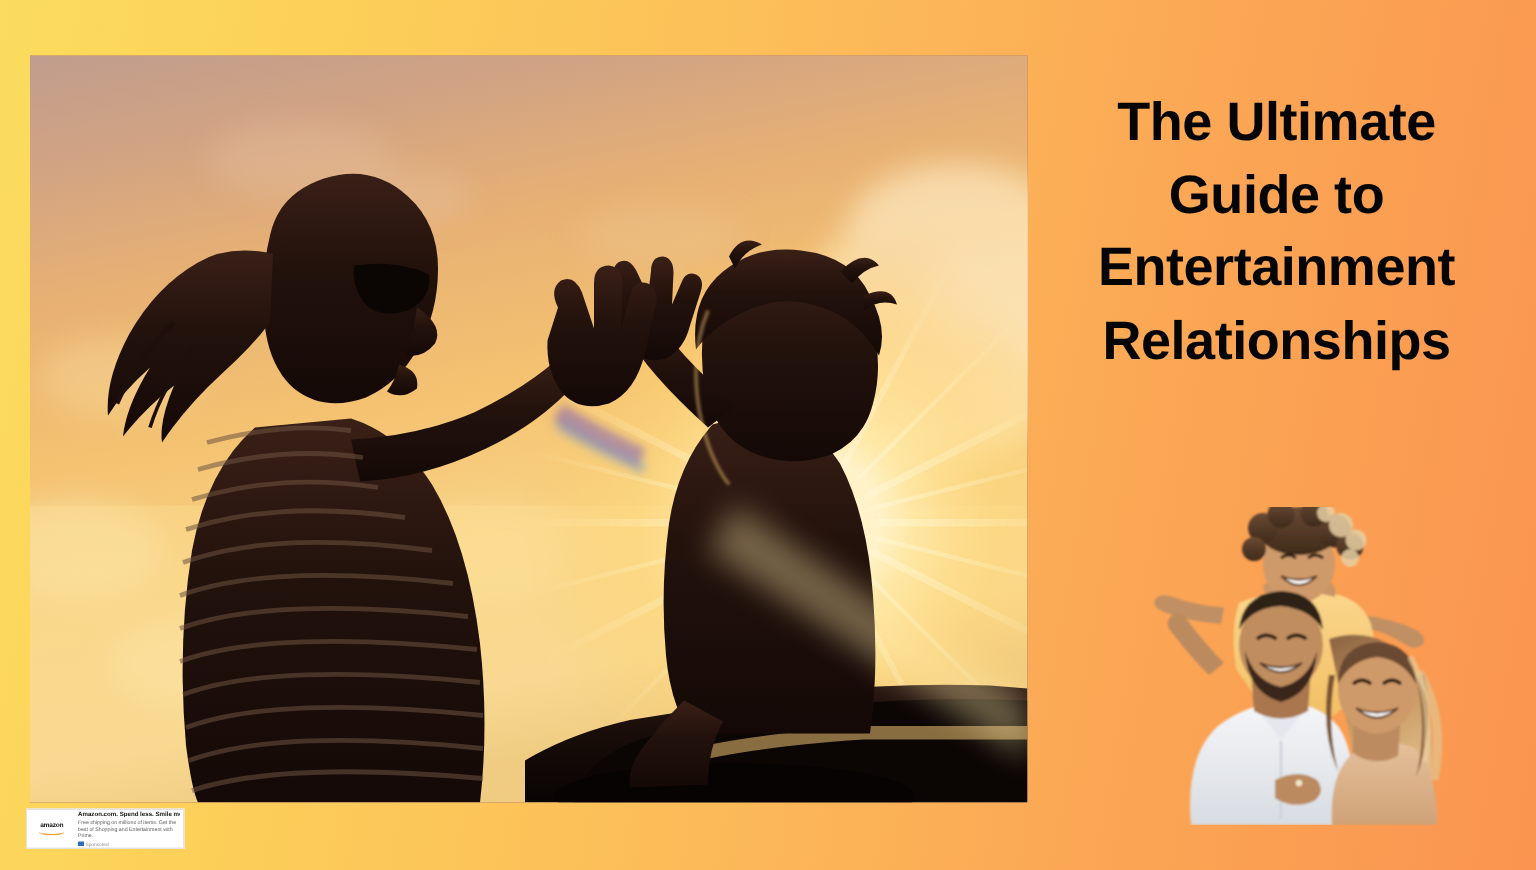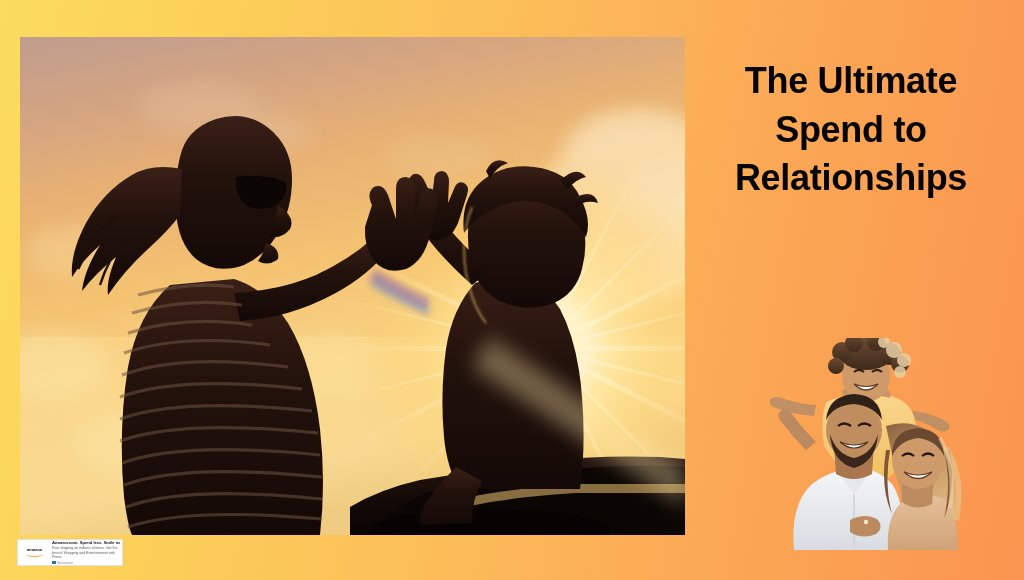--- a/index.html
+++ b/index.html
@@ -387,21 +387,22 @@
       </g>
 
       <g filter="url(#blurSoft)" opacity="0.38">
         <path d="M470 300 L665 430 L665 470 L452 330 Z" fill="#ffe9a8"></path>
       </g>
     </svg>
   </div>
 
   <div id="title-block">
     <span class="tline">The Ultimate</span>
-    <span class="tline">Spend to</span>
+    <span class="tline">Guide to</span>
+    <span class="tline">Entertainment</span>
     <span class="tline">Relationships</span>
   </div>
 
   <div id="family">
     <svg viewBox="0 0 222 212">
       <defs>
         <linearGradient id="hairF" x1="0" y1="0" x2="0" y2="1">
           <stop offset="0" stop-color="#6b4a33"></stop>
           <stop offset="1" stop-color="#3e2a1b"></stop>
         </linearGradient>

